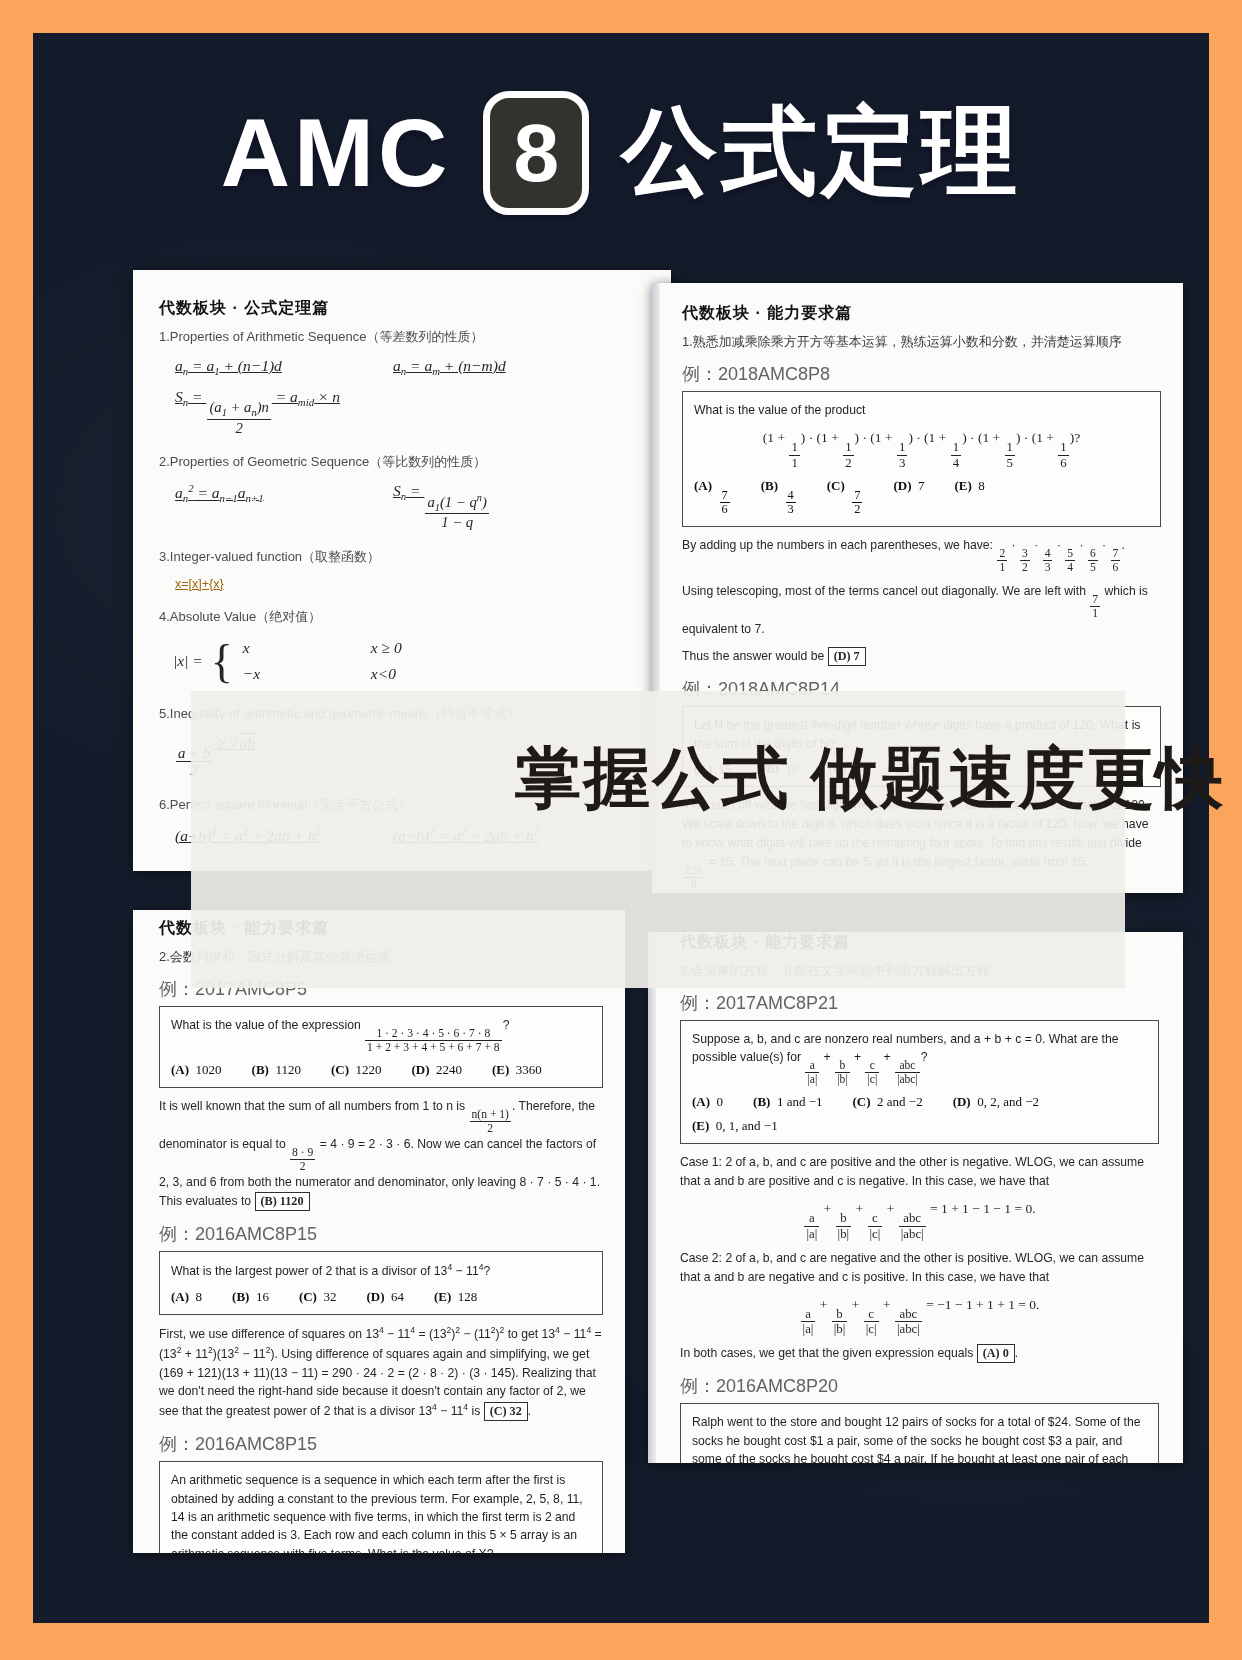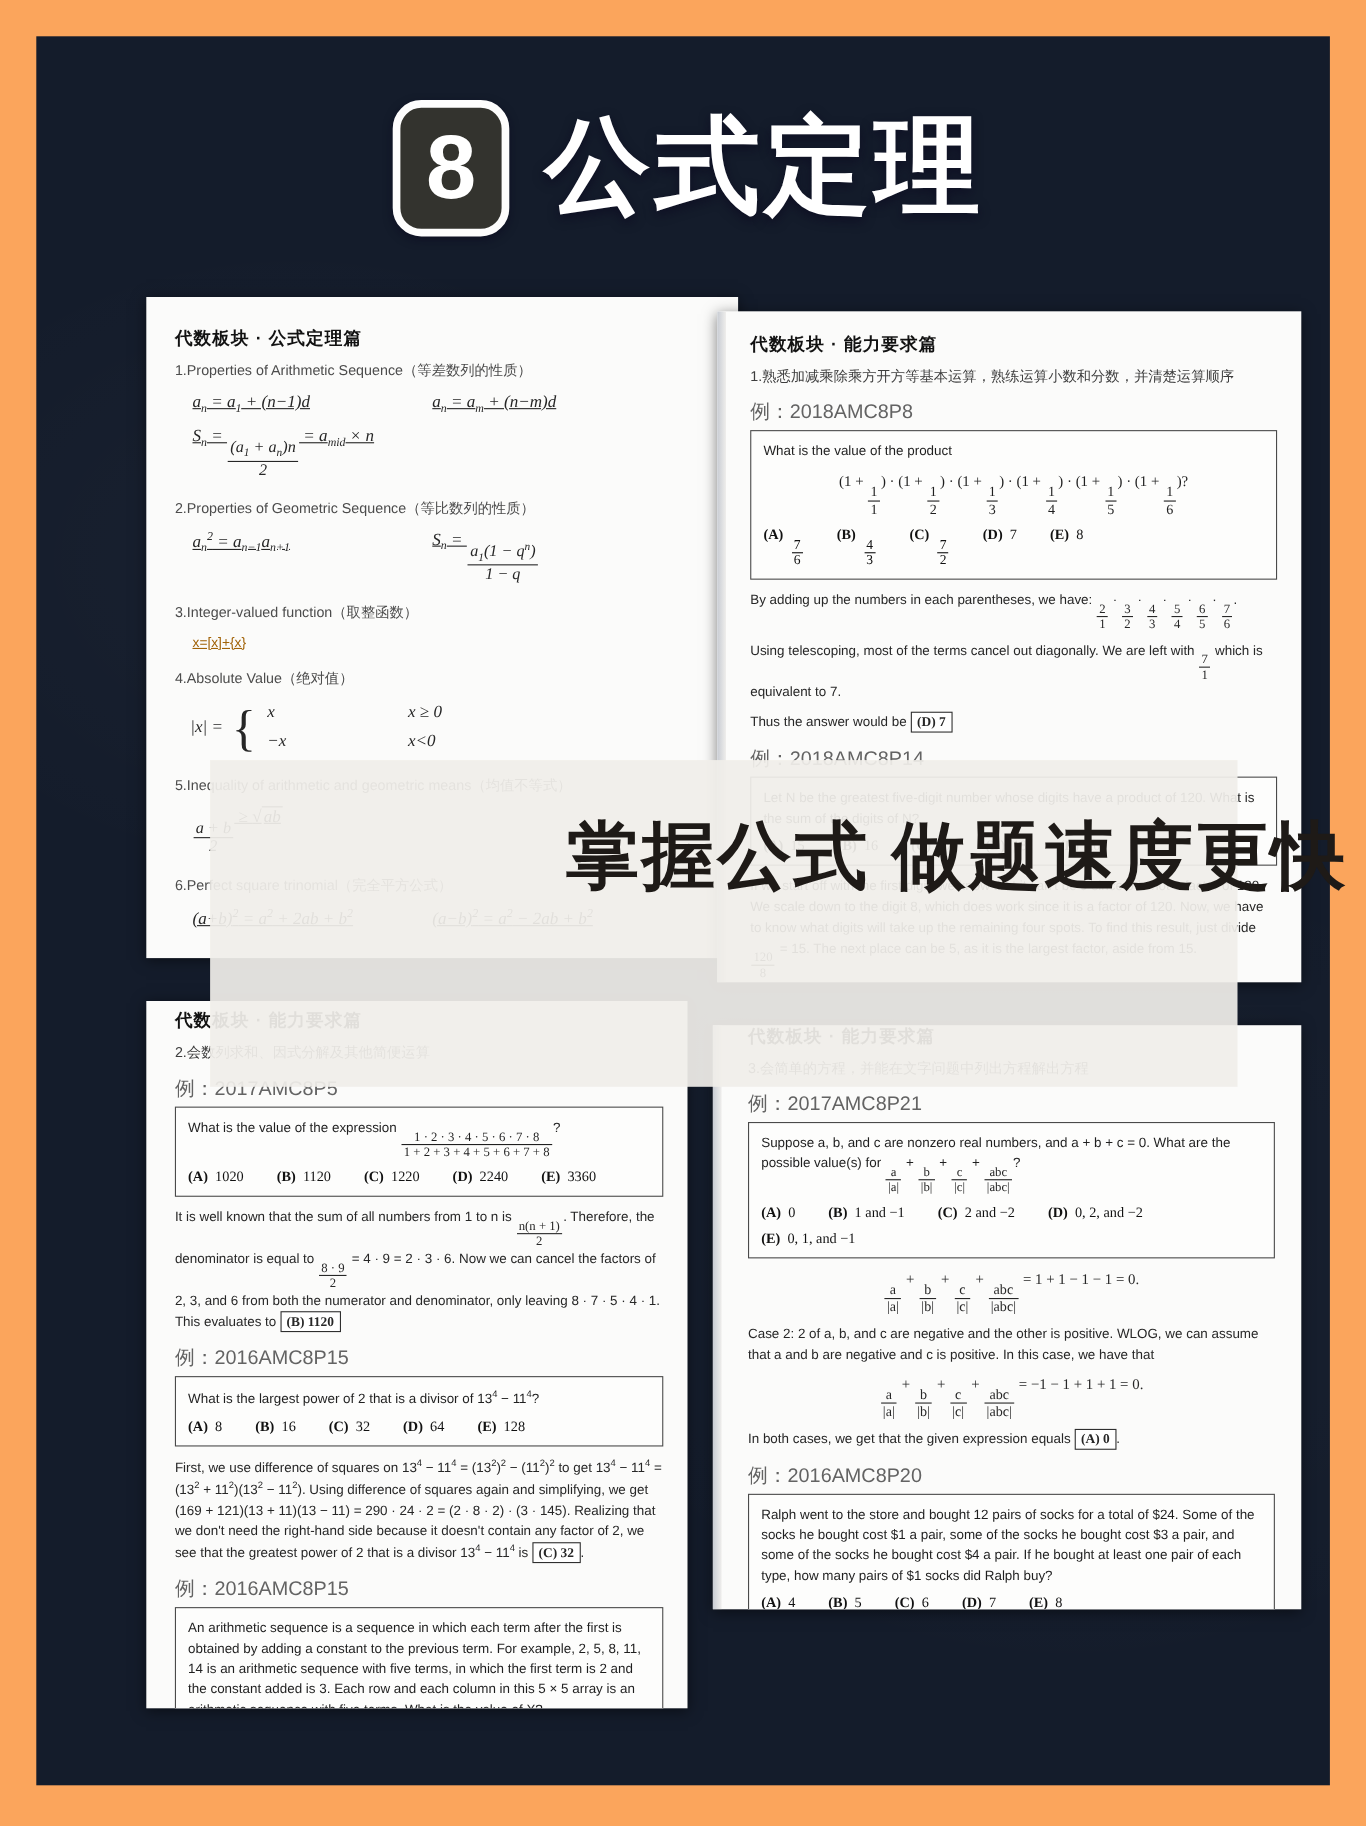--- a/index.html
+++ b/index.html
@@ -90,20 +90,21 @@
     position:absolute;left:0;top:700px;width:1192px;z-index:6;
     text-align:right;font-weight:900;font-size:67px;letter-spacing:2px;
     color:#1e1a17;white-space:nowrap;
   }
 </style>
 </head>
 <body>
 
 <div class="board">
   <div class="title">
+    <span class="t-prefix">AMC</span>
     <span class="t-badge">8</span>
     <span class="t-suffix">公式定理</span>
   </div>
 
   <div class="page" id="page-tl">
       <div class="ph">代数板块 ·  公式定理篇</div>
       <div class="fsec">
         <div class="ft">1.Properties of Arithmetic Sequence（等差数列的性质）</div>
         <div class="frow">
           <span class="fcell">a<sub>n</sub> = a<sub>1</sub> + (n−1)d</span>
@@ -311,20 +312,21 @@
             <span class="d">|abc|</span>
           </span>?</div>
         <div class="choices">
           <span class="choice"><b>(A)</b>&nbsp; 0</span>
           <span class="choice"><b>(B)</b>&nbsp; 1 and −1</span>
           <span class="choice"><b>(C)</b>&nbsp; 2 and −2</span>
           <span class="choice"><b>(D)</b>&nbsp; 0, 2, and −2</span>
           <span class="choice"><b>(E)</b>&nbsp; 0, 1, and −1</span>
         </div>
       </div>
+      <div class="para">Case 1: 2 of a, b, and c are positive and the other is negative. WLOG, we can assume that a and b are positive and c is negative. In this case, we have that</div>
       <div class="para c"><span class="fr">
           <span class="n">a</span>
           <span class="d">|a|</span>
         </span> + <span class="fr">
           <span class="n">b</span>
           <span class="d">|b|</span>
         </span> + <span class="fr">
           <span class="n">c</span>
           <span class="d">|c|</span>
         </span> + <span class="fr">

